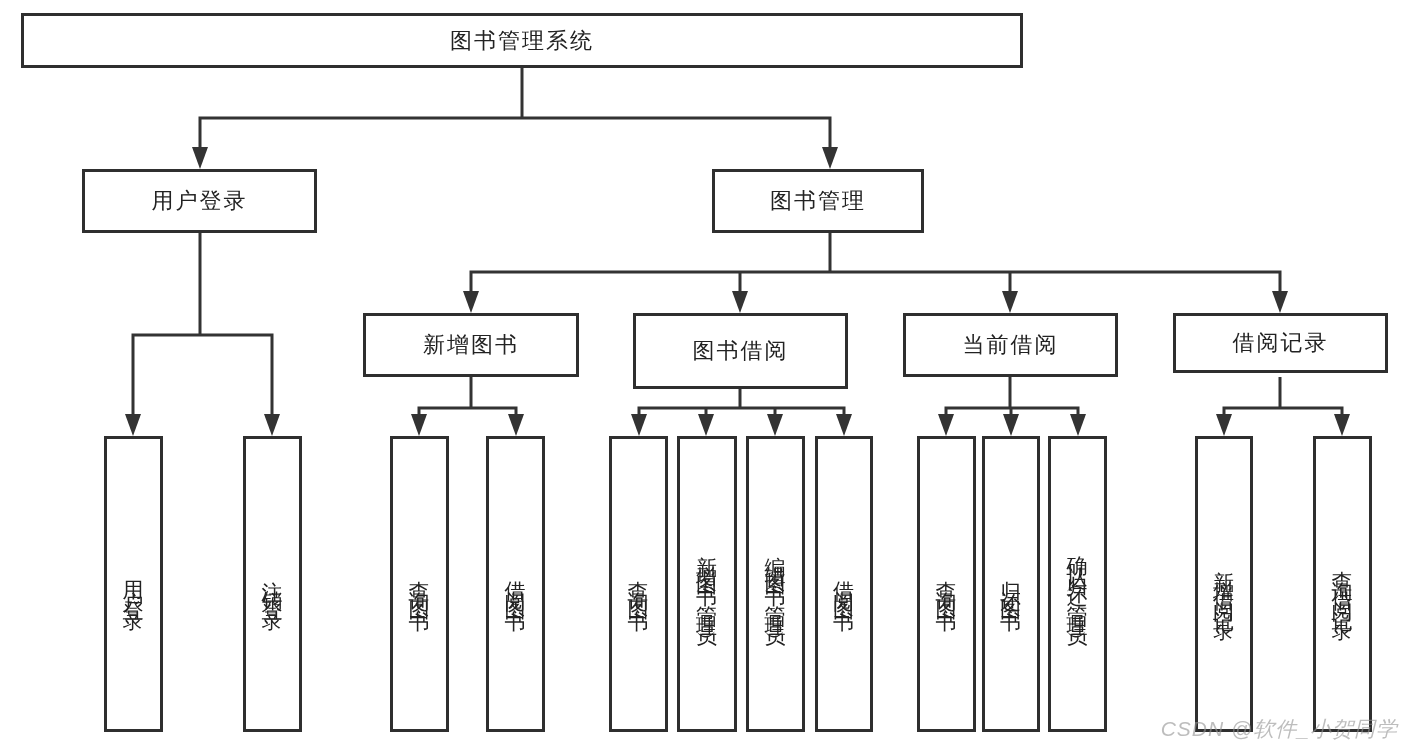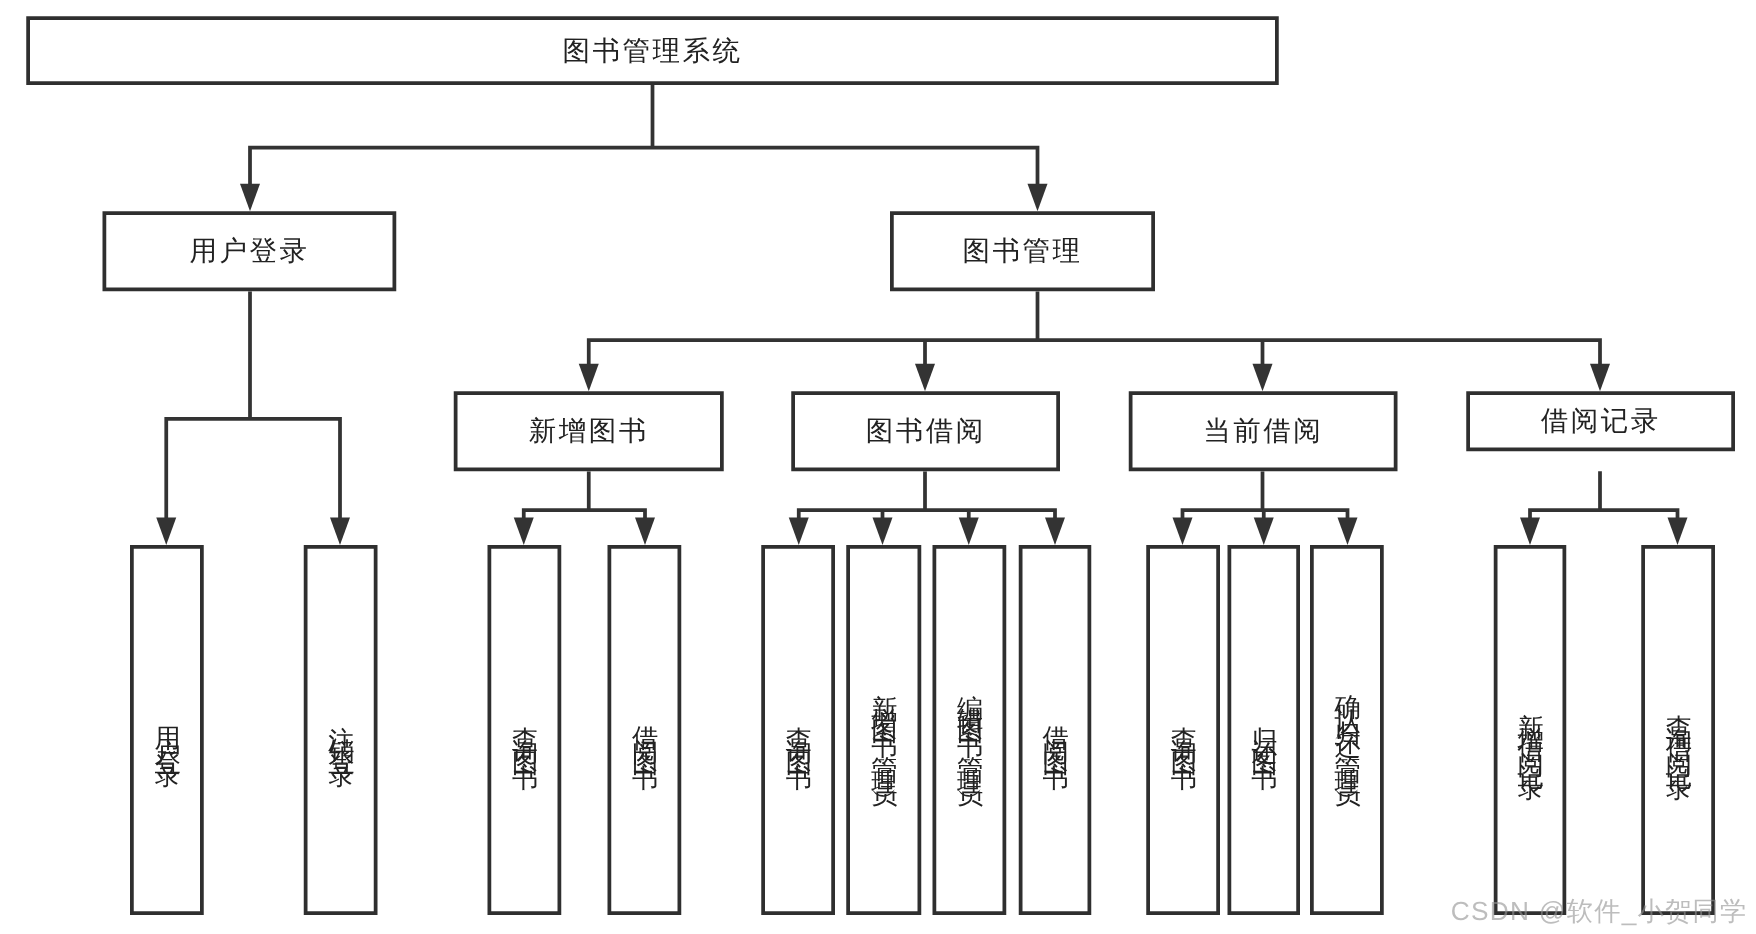--- a/index.html
+++ b/index.html
@@ -44,20 +44,21 @@
   }
   .watermark {
     position: absolute;
     right: 7px;
     bottom: 4px;
     font-size: 21px;
     letter-spacing: 1px;
     color: rgba(148, 148, 148, 0.62);
     z-index: 5;
     white-space: nowrap;
+    font-style: italic;
   }
   .cline { stroke: #333333; stroke-width: 3; fill: none; }
   .ahead { fill: #333333; stroke: none; }
 </style>
 </head>
 <body>
 
 <div id="canvas">
 
   <svg id="connectors" viewBox="0 0 1405 747" xmlns="http://www.w3.org/2000/svg">
@@ -121,23 +122,23 @@
       <polygon class="ahead" points="1334,414 1350,414 1342,436"></polygon>
     </g>
   </svg>
 
   <div class="box hbox" style="left:21px; top:13px; width:1002px; height:55px;">图书管理系统</div>
 
   <div class="box hbox" style="left:82px; top:169px; width:235px; height:64px;">用户登录</div>
   <div class="box hbox" style="left:712px; top:169px; width:212px; height:64px;">图书管理</div>
 
   <div class="box hbox" style="left:363px; top:313px; width:216px; height:64px;">新增图书</div>
-  <div class="box hbox" style="left:633px; top:313px; width:215px; height:64px;">图书借阅</div>
+  <div class="box hbox" style="left:633px; top:313px; width:215px; height:76px;">图书借阅</div>
   <div class="box hbox" style="left:903px; top:313px; width:215px; height:64px;">当前借阅</div>
-  <div class="box hbox" style="left:1173px; top:313px; width:215px; height:48px;">借阅记录</div>
+  <div class="box hbox" style="left:1173px; top:313px; width:215px; height:60px;">借阅记录</div>
 
   <div class="box vbox" style="left:104px; width:59px;">用户登录</div>
   <div class="box vbox" style="left:243px; width:59px;">注销登录</div>
 
   <div class="box vbox" style="left:390px; width:59px;">查询图书</div>
   <div class="box vbox" style="left:486px; width:59px;">借阅图书</div>
 
   <div class="box vbox" style="left:609px; width:59px;">查询图书</div>
   <div class="box vbox" style="left:677px; width:60px;">新增图书（管理员）</div>
   <div class="box vbox" style="left:746px; width:59px;">编辑图书（管理员）</div>

